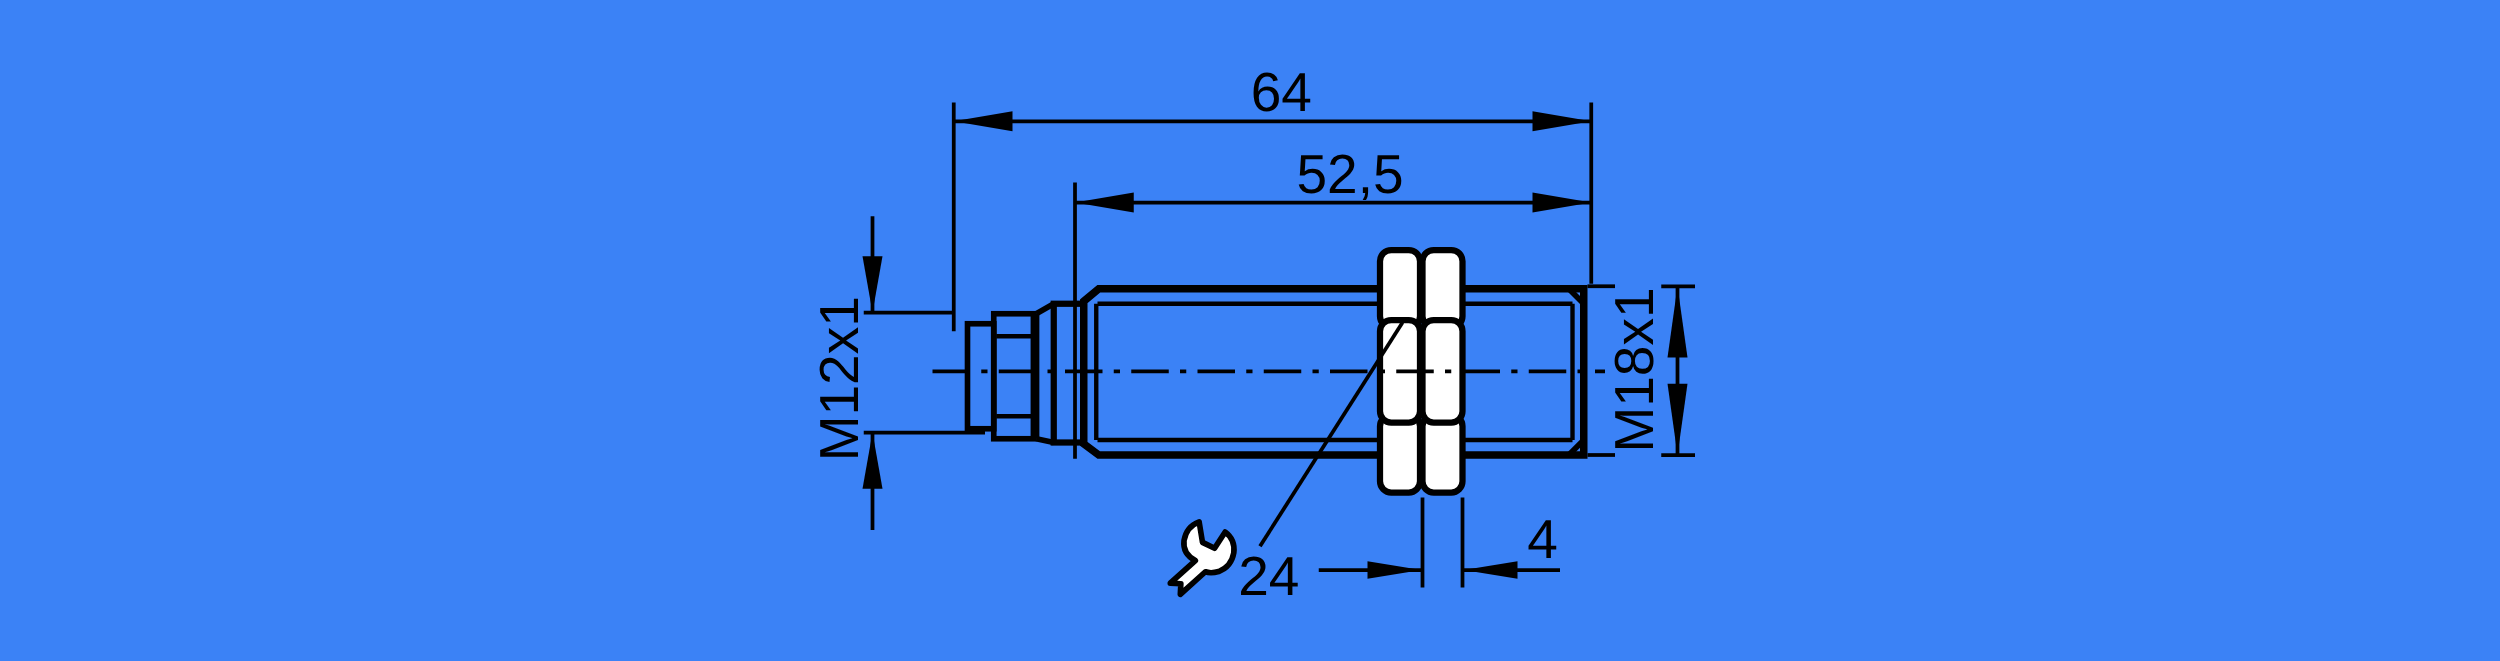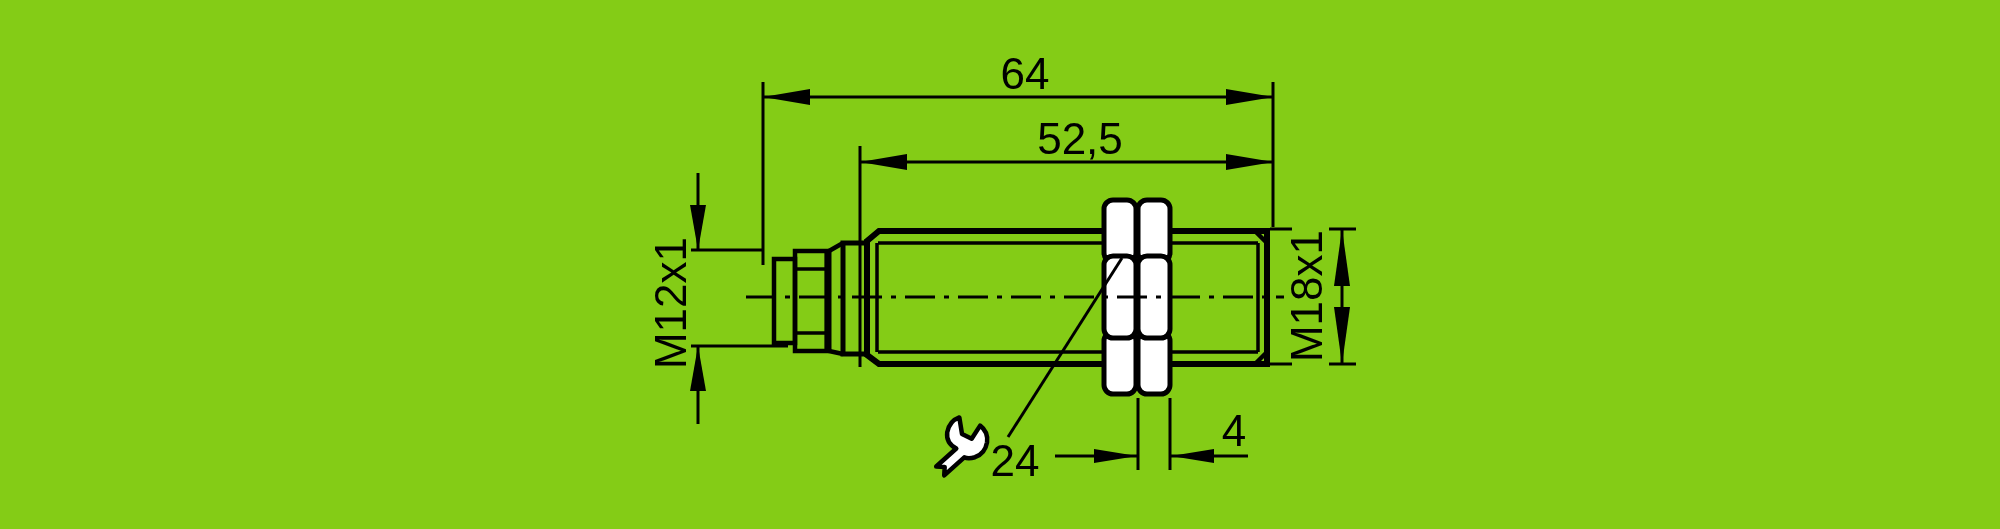--- a/index.html
+++ b/index.html
@@ -4,21 +4,21 @@
 <style>
   html, body {
     margin: 0;
     padding: 0;
     background: #ffffff;
   }
   .canvas {
     position: relative;
     width: 2000px;
     height: 529px;
-    background: #84cc16;
+    background: #3b82f6;
     overflow: hidden;
   }
   svg {
     display: block;
   }
   .dim-text {
     font-family: "Liberation Sans", "DejaVu Sans", sans-serif;
     font-size: 44px;
     fill: #000000;
   }

